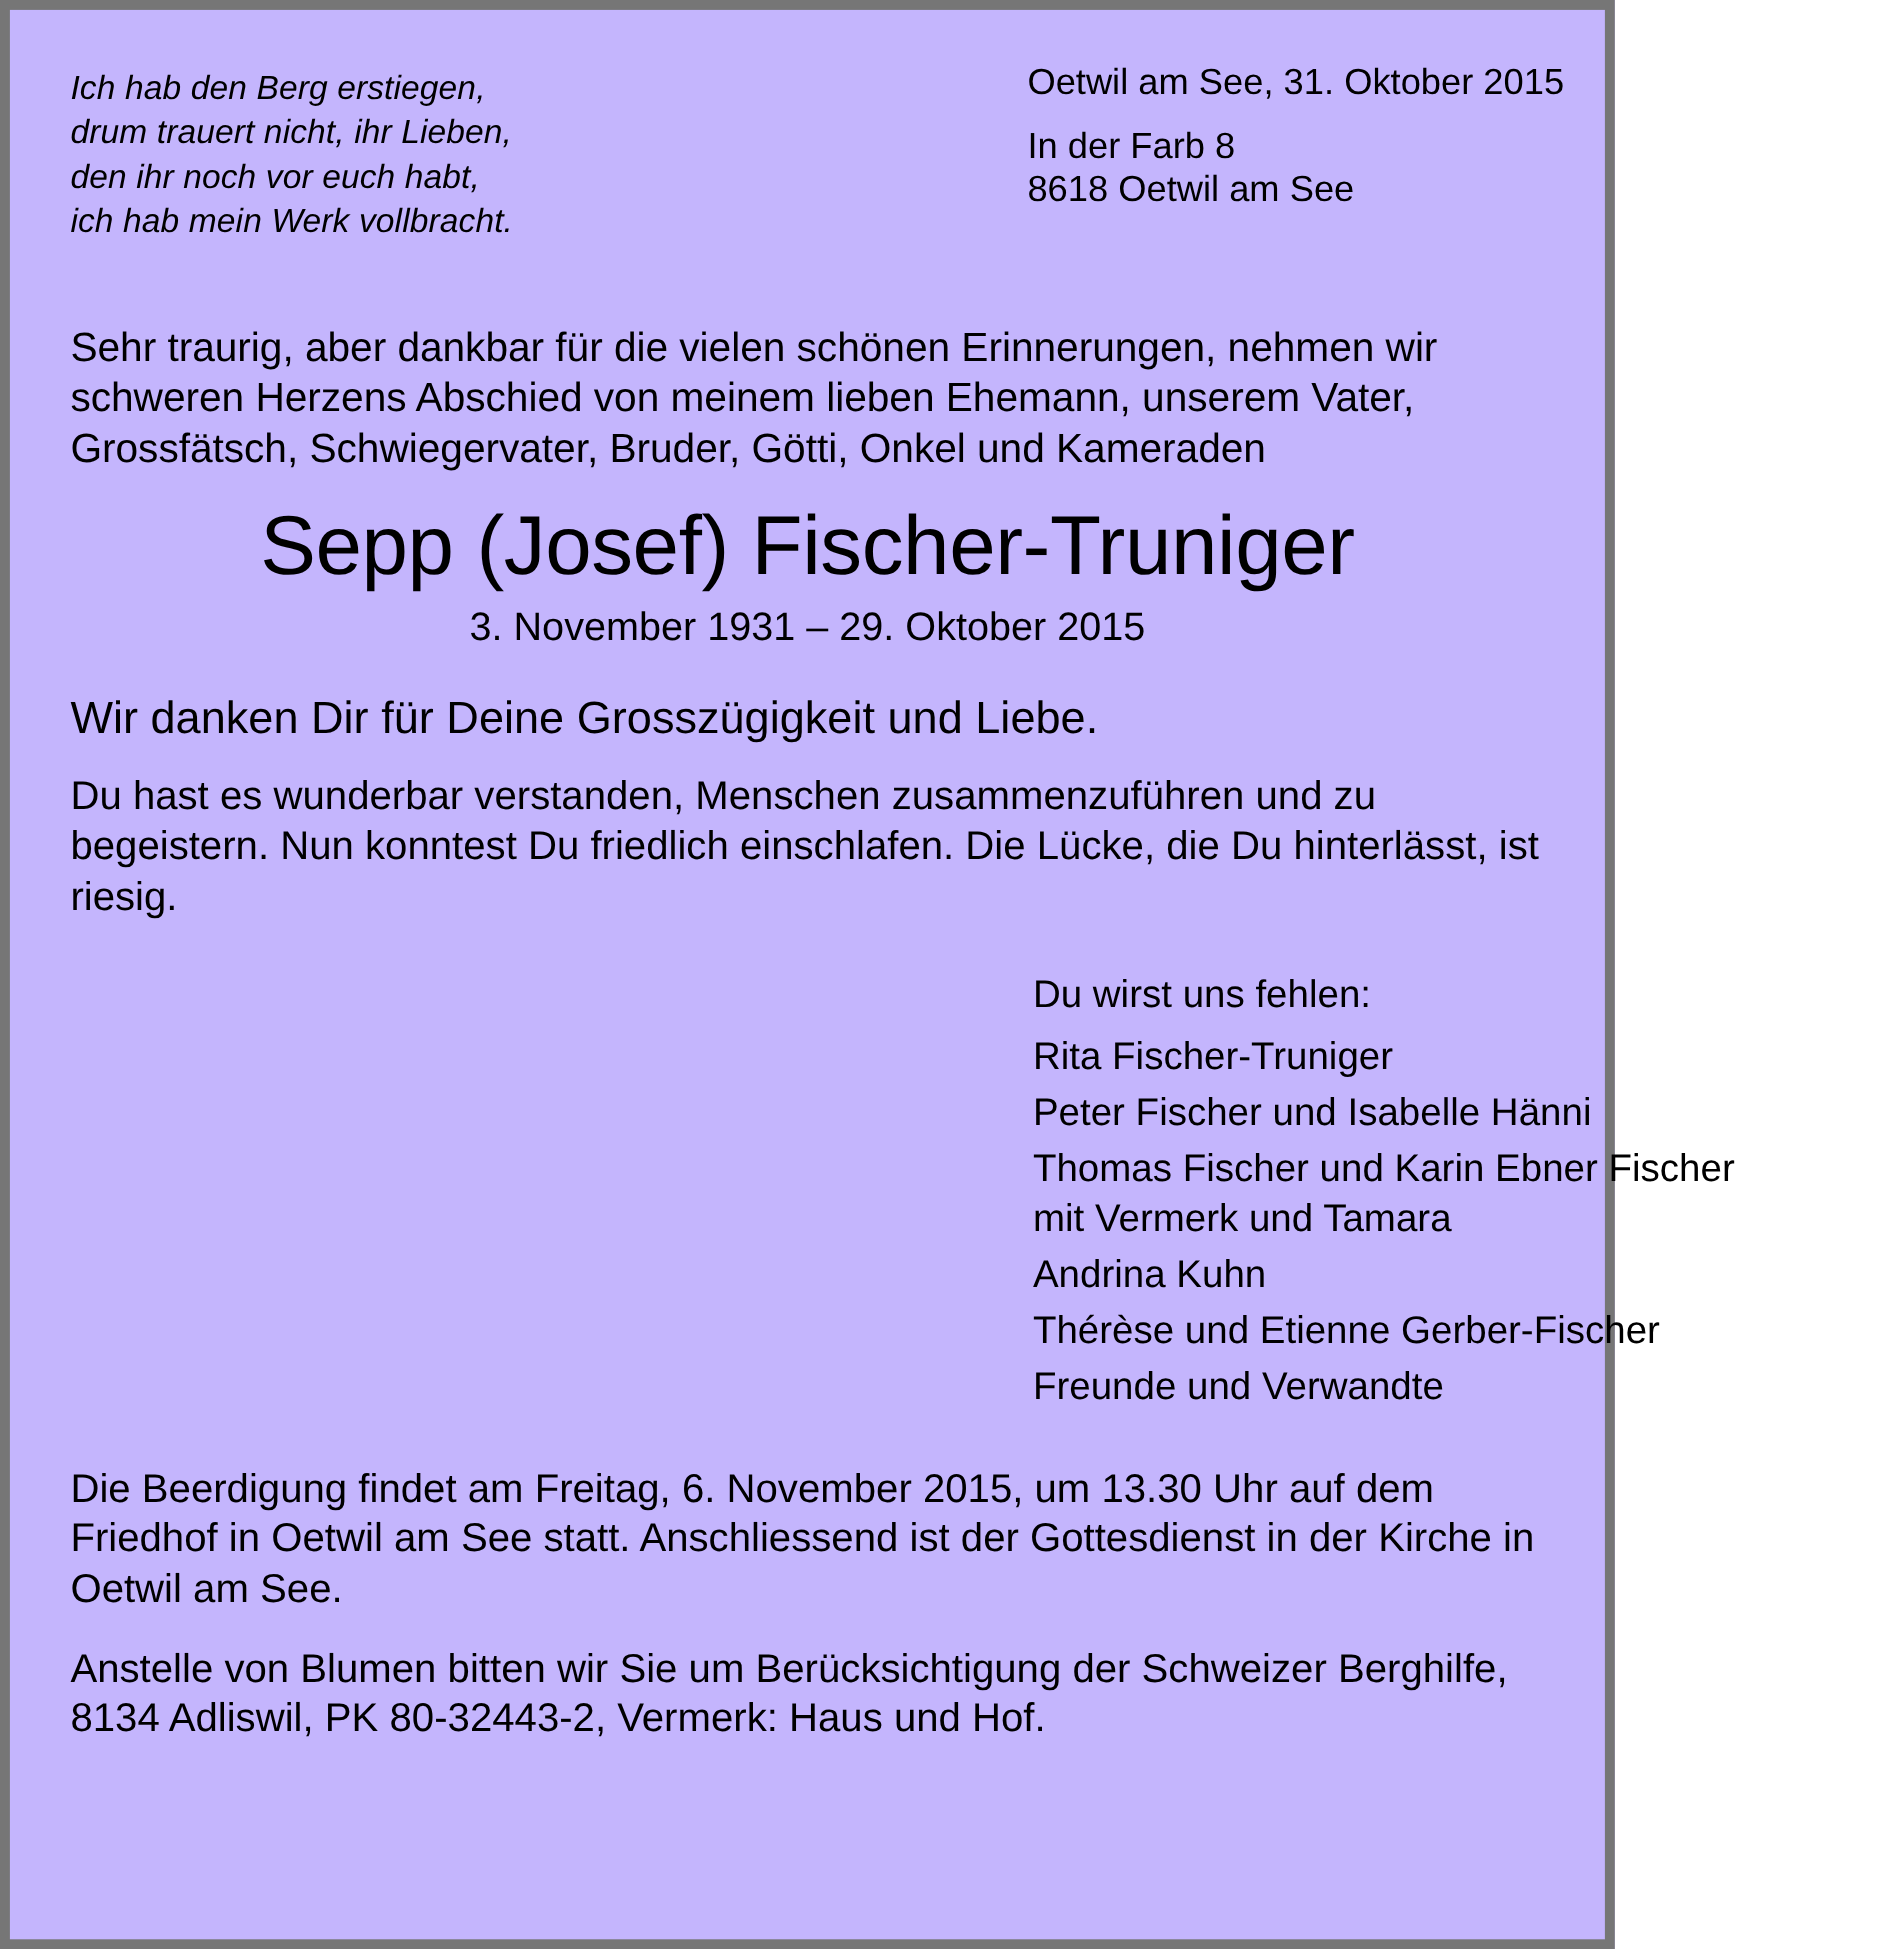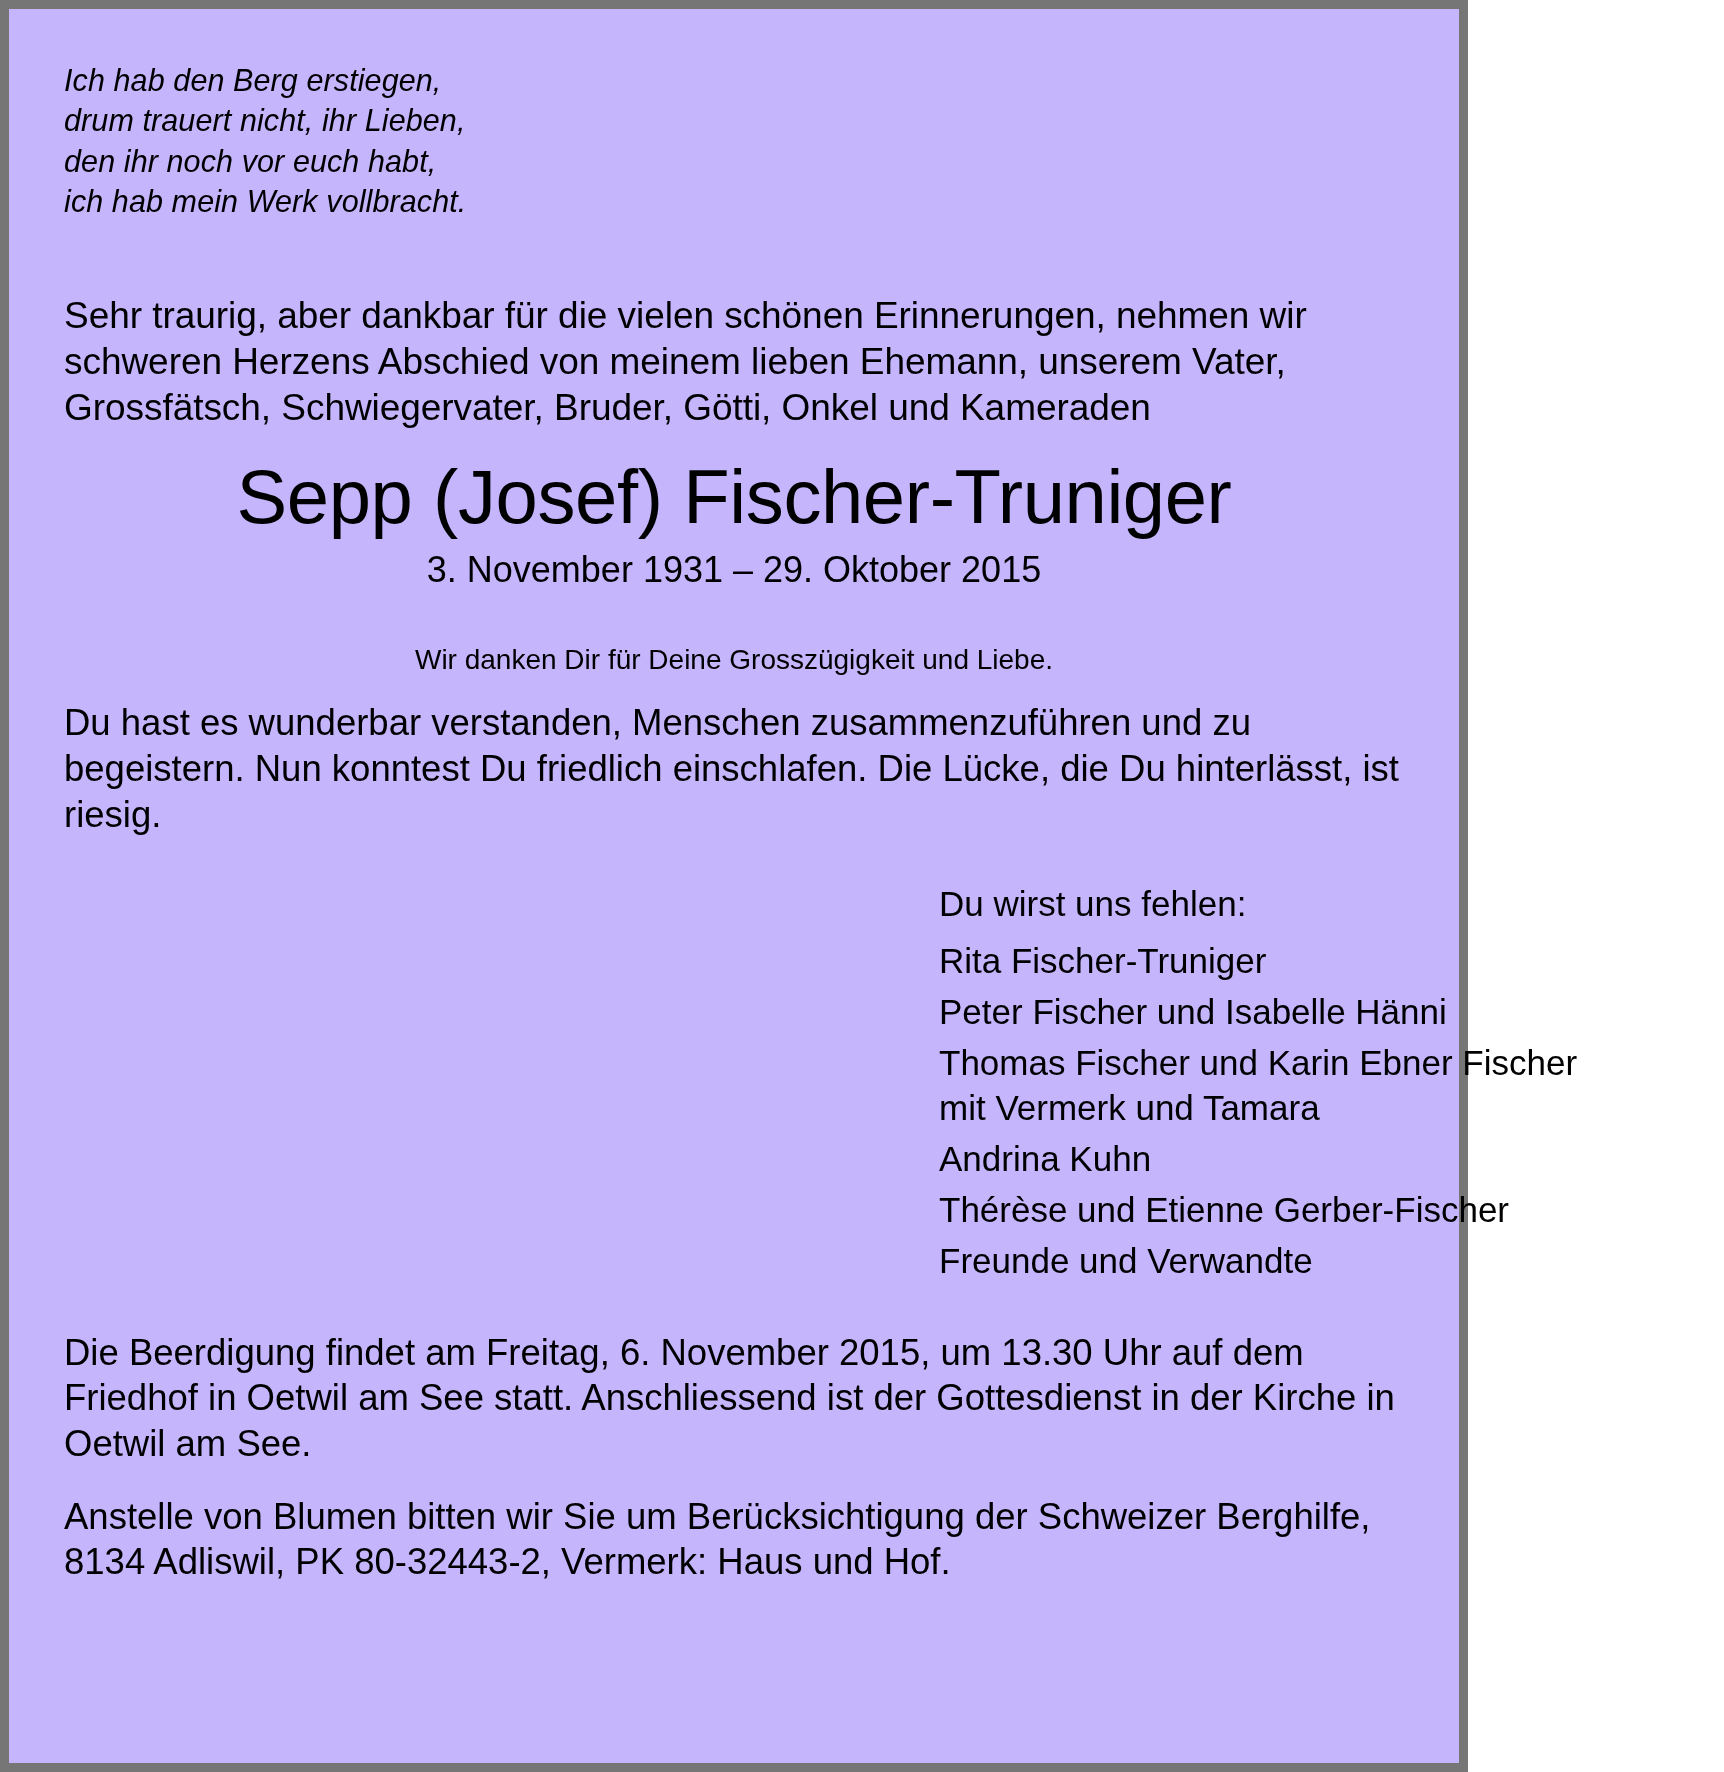--- a/index.html
+++ b/index.html
@@ -87,24 +87,23 @@
     white-space: nowrap;
   }
   .deceased-dates {
     font-size: 36px;
     line-height: 1.1;
     margin-top: 12px;
   }
 
   
   .tribute-first {
-    margin-top: 54px;
-    font-size: 28px;
+    margin-top: 38px;
+    font-size: 41px;
     line-height: 1.24;
-    text-align: center;
   }
   .tribute-second {
     margin-top: 22px;
     font-size: 36.5px;
     line-height: 1.26;
   }
 
   
   .survivors-wrap {
     display: flex;
@@ -152,20 +151,25 @@
 
     <div class="header-row">
 
       <div class="verse-block">
         <div class="verse-line">Ich hab den Berg erstiegen,</div>
         <div class="verse-line">drum trauert nicht, ihr Lieben,</div>
         <div class="verse-line">den ihr noch vor euch habt,</div>
         <div class="verse-line">ich hab mein Werk vollbracht.</div>
       </div>
 
+      <div class="address-block">
+        <div class="address-date">Oetwil am See, 31. Oktober 2015</div>
+        <div class="address-street">In der Farb 8</div>
+        <div class="address-city">8618 Oetwil am See</div>
+      </div>
 
     </div>
 
     <div class="intro-para">Sehr traurig, aber dankbar für die vielen schönen Erinnerungen, nehmen wir schweren Herzens Abschied von meinem lieben Ehemann, unserem Vater, Grossfätsch, Schwiegervater, Bruder, Götti, Onkel und Kameraden</div>
 
     <div class="name-block">
       <div class="deceased-name">Sepp (Josef) Fischer-Truniger</div>
       <div class="deceased-dates">3. November 1931 – 29. Oktober 2015</div>
     </div>
 

